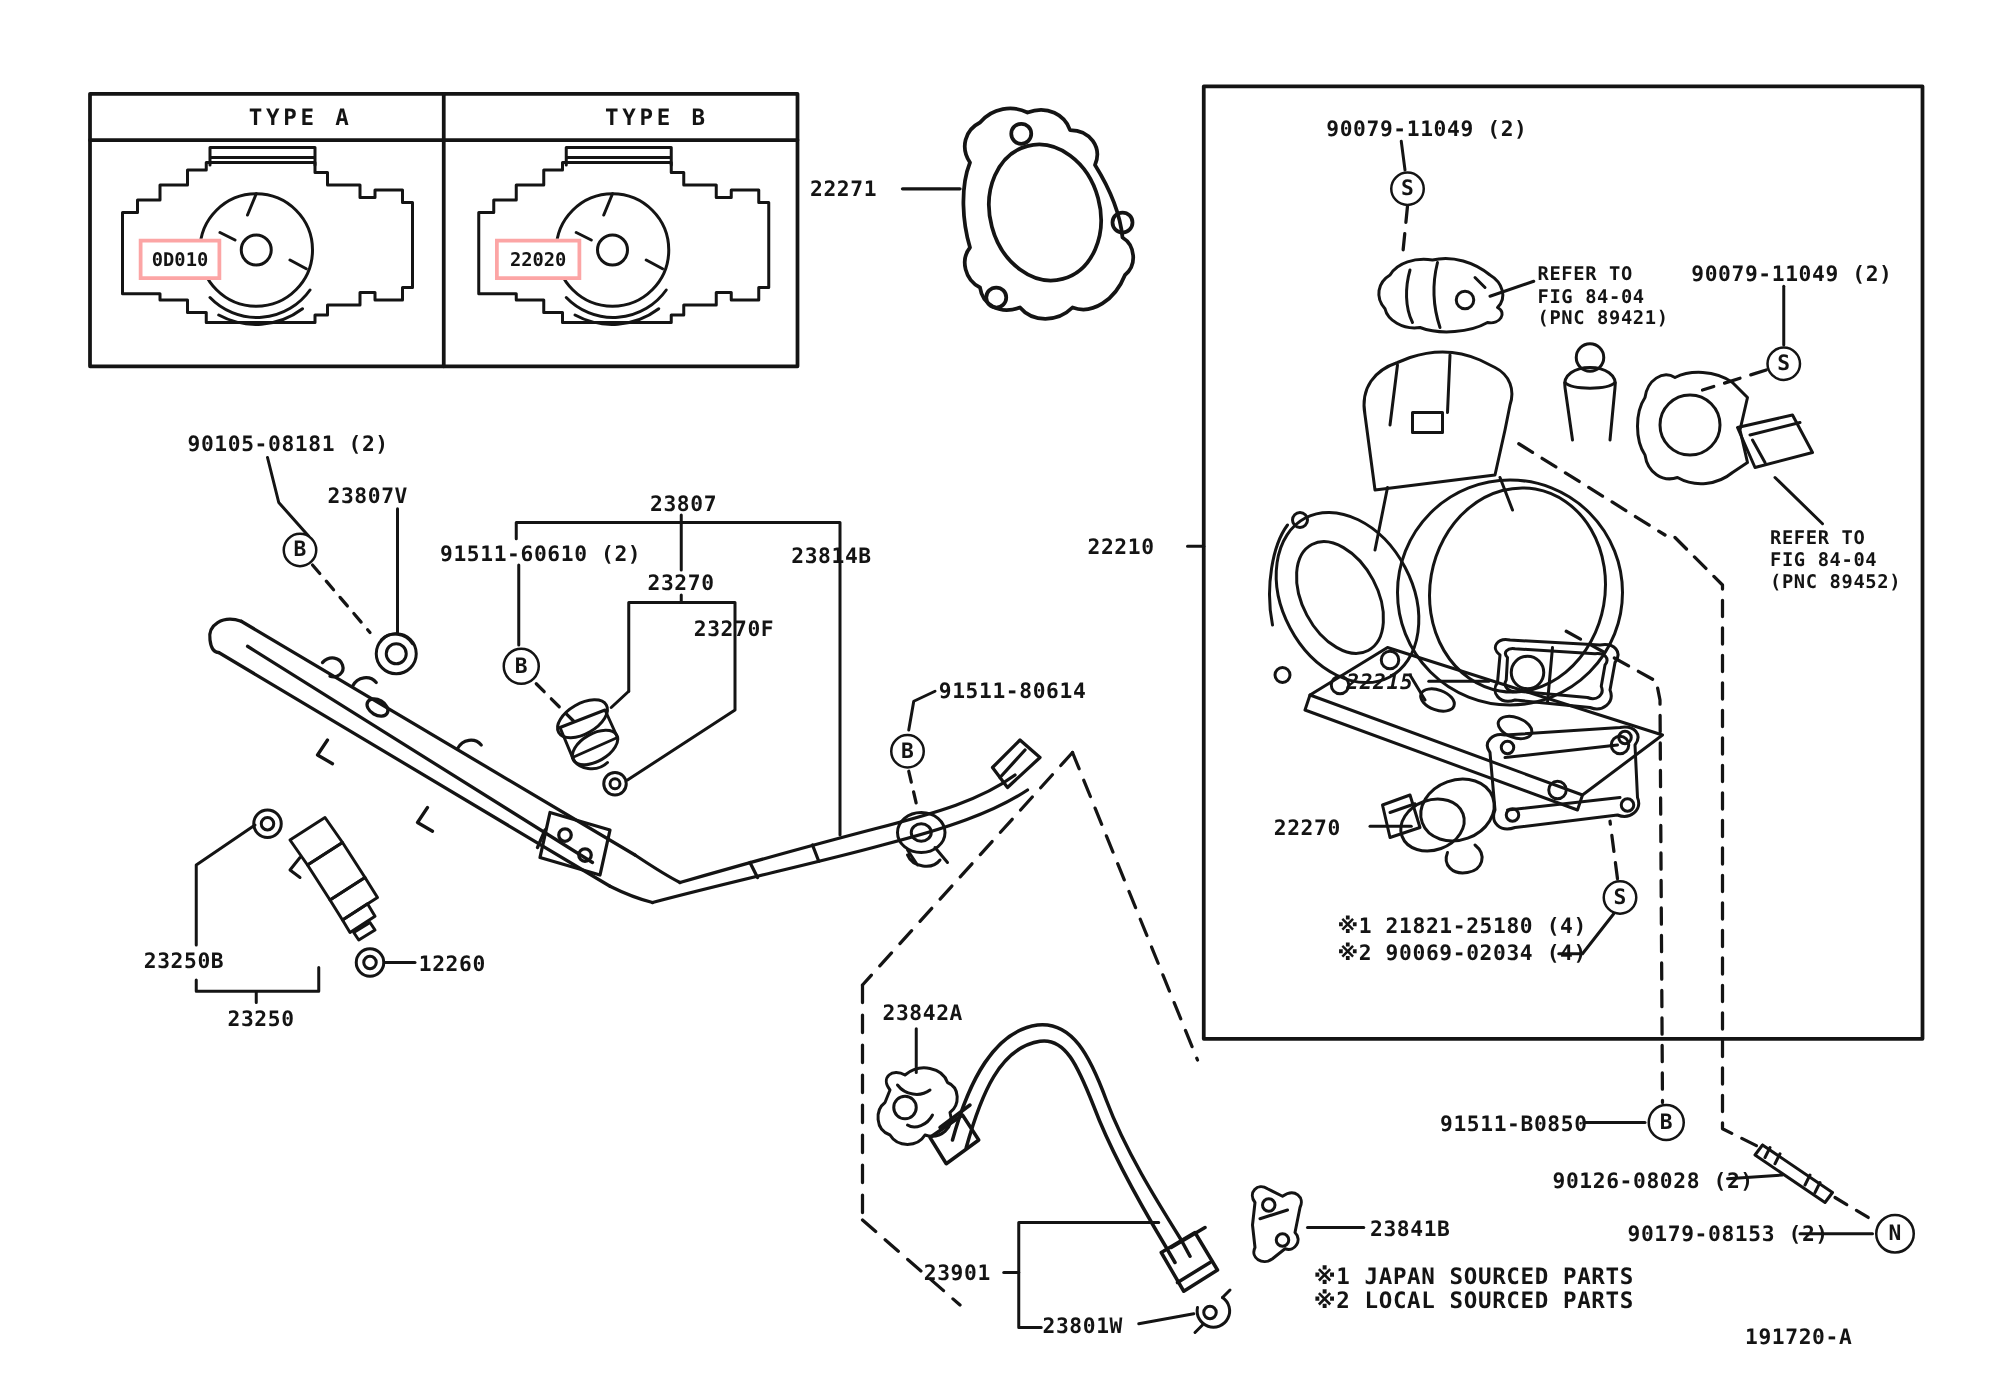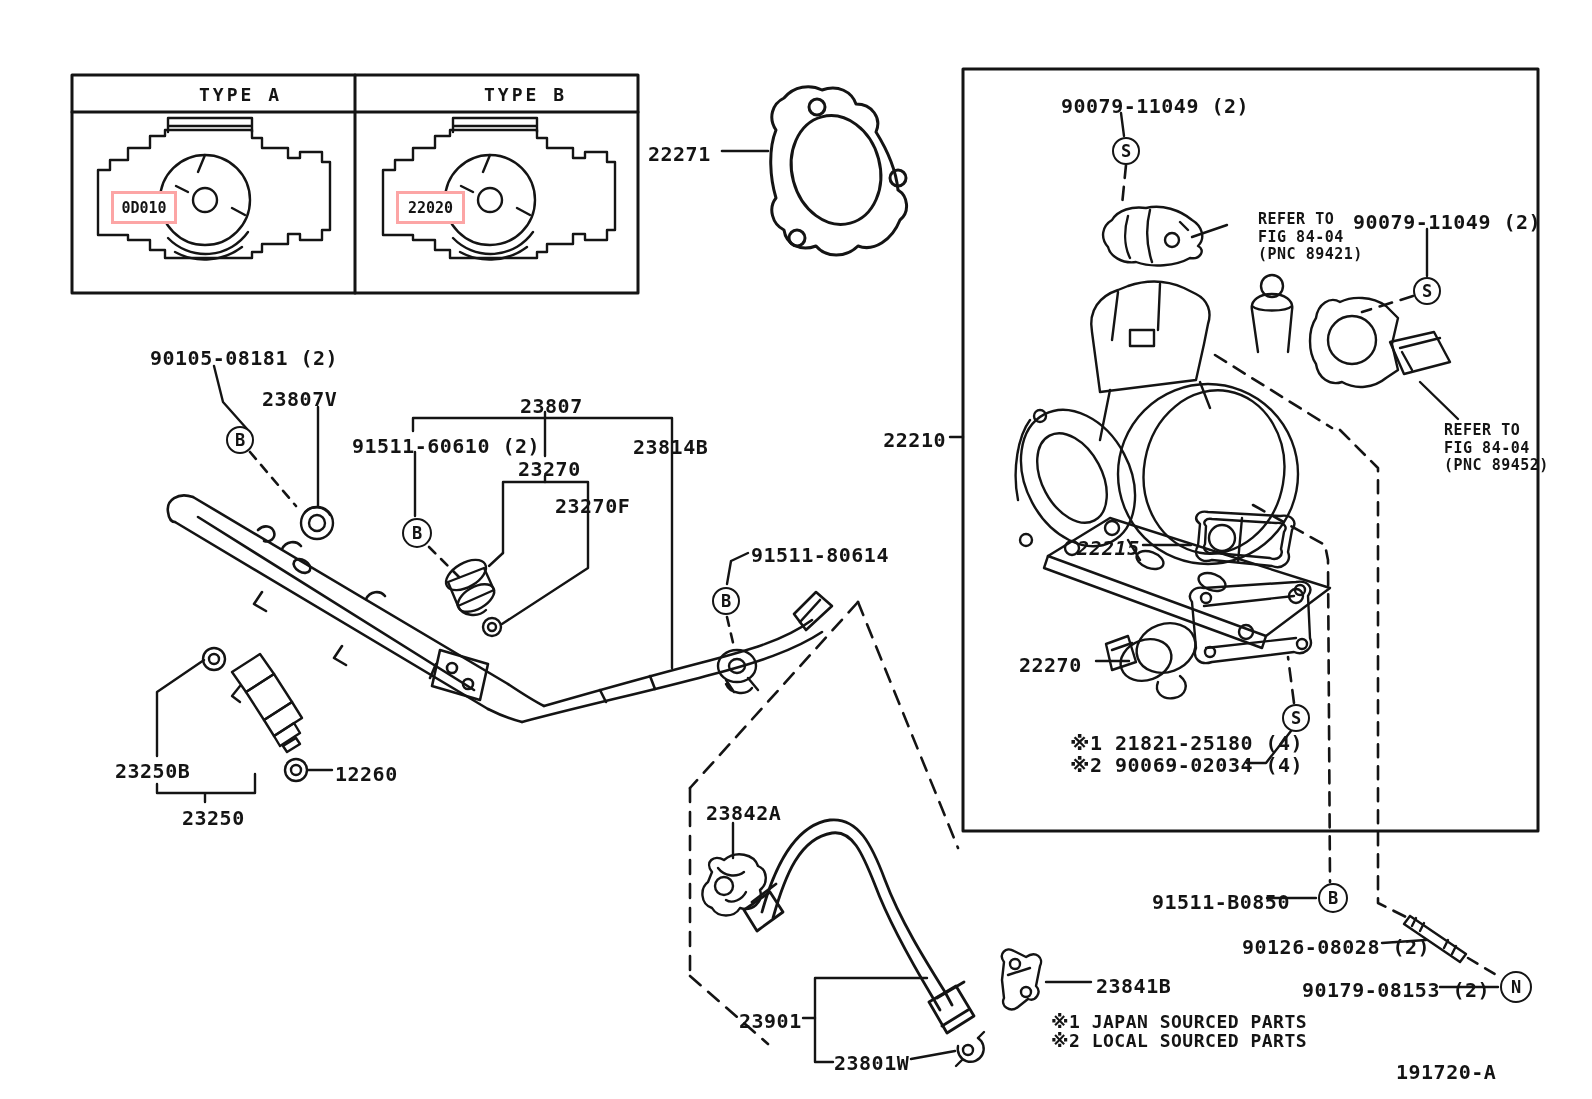--- a/index.html
+++ b/index.html
@@ -1,27 +1,27 @@
 <!DOCTYPE html>
 <html><head>
 <meta charset="utf-8">
 <style>
   html,body{margin:0;padding:0;background:#fff;}
   #page{position:relative;width:1592px;height:1099px;background:#fff;overflow:hidden;
         font-family:"DejaVu Sans Mono","DejaVu Sans",monospace;color:#141414;}
   svg{position:absolute;left:0;top:0;}
-  .lbl{position:absolute;font-weight:bold;font-size:20px;letter-spacing:.5px;white-space:nowrap;color:#141414;}
+  .lbl{position:absolute;font-weight:bold;font-size:17px;letter-spacing:.5px;white-space:nowrap;color:#141414;}
   .lbl-lg{position:absolute;font-weight:bold;font-size:18px;letter-spacing:.5px;white-space:nowrap;color:#141414;}
   .hdr{position:absolute;font-weight:bold;font-size:18px;letter-spacing:3px;text-align:center;color:#141414;}
   .code-box{position:absolute;border:3px solid #fca5a5;display:flex;align-items:center;justify-content:center;
             font-weight:bold;font-size:15px;letter-spacing:0;background:#fff;}
   .marker{position:absolute;border:2.6px solid #141414;border-radius:50%;display:flex;align-items:center;
           justify-content:center;font-weight:bold;font-size:17px;background:#fff;box-sizing:border-box;}
-  .ref{position:absolute;font-weight:bold;font-size:15px;letter-spacing:.5px;line-height:17.5px;white-space:nowrap;color:#141414;margin-left:28px;}
-  .r{text-align:right;}
+  .ref{position:absolute;font-weight:bold;font-size:15px;letter-spacing:.5px;line-height:17.5px;white-space:nowrap;color:#141414;}
+  .r{}
 </style>
 </head>
 <body>
 
 <div id="page">
 
 <svg width="1592" height="1099" viewBox="0 0 1592 1099" fill="none" stroke="#141414" stroke-width="2.4" stroke-linecap="round" stroke-linejoin="round">
 
   <g stroke-width="3">
     <rect x="72" y="75" width="566" height="218"></rect>

